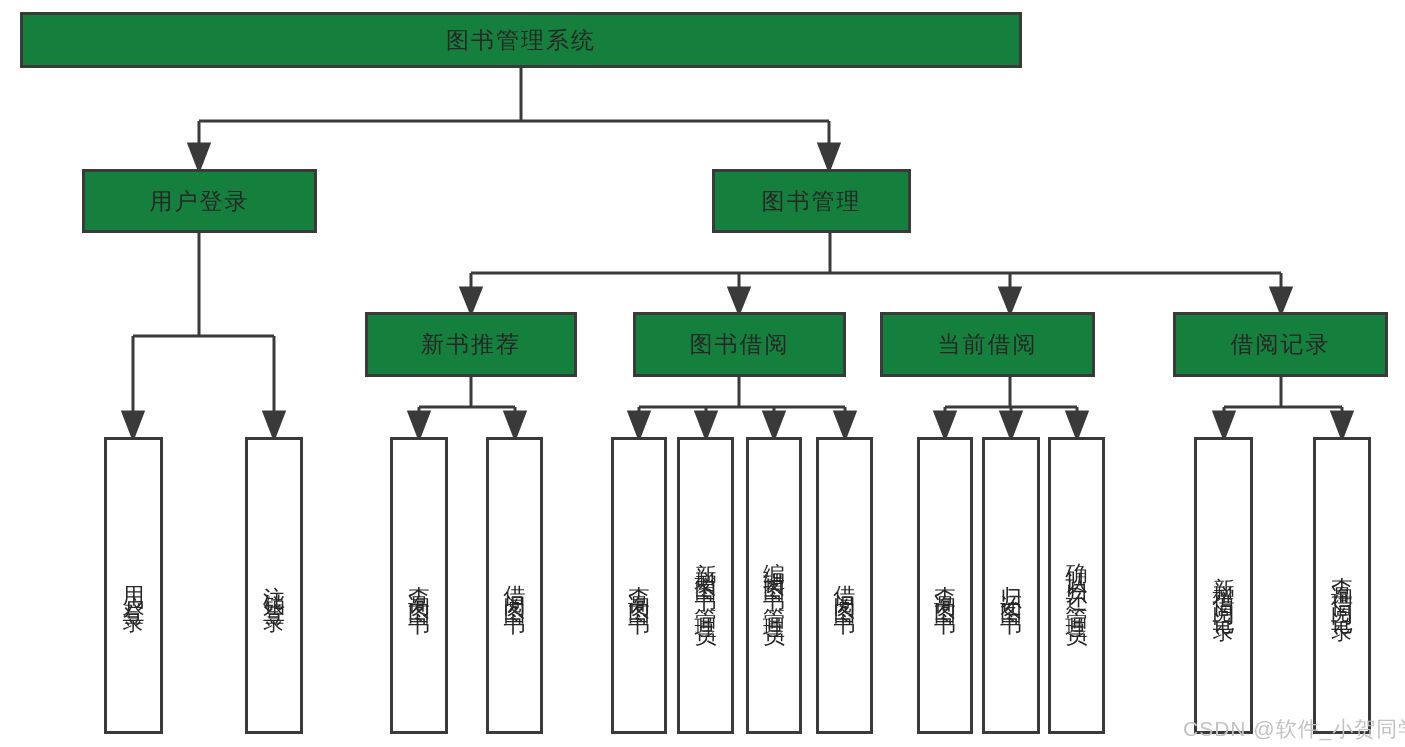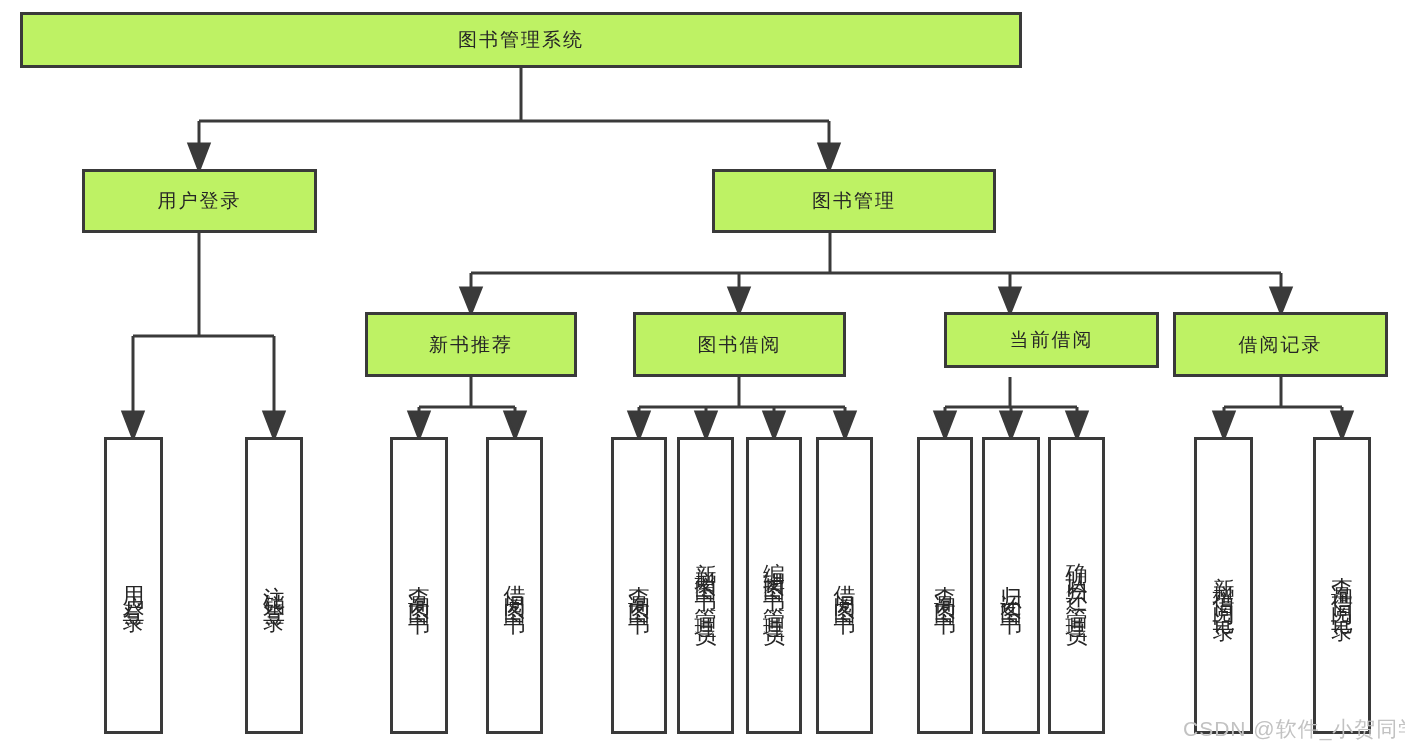--- a/index.html
+++ b/index.html
@@ -15,25 +15,25 @@
   #connectors {
     position: absolute;
     left: 0; top: 0;
     width: 1405px; height: 747px;
     pointer-events: none;
   }
   .hbox {
     position: absolute;
     box-sizing: border-box;
     border: 3px solid #3a3a3a;
-    background: #bef264;
+    background: #15803d;
     display: flex;
     align-items: center;
     justify-content: center;
-    font-size: 19px;
+    font-size: 23px;
     letter-spacing: 2px;
     color: #262626;
     z-index: 2;
   }
   .vbox {
     position: absolute;
     box-sizing: border-box;
     border: 3px solid #3a3a3a;
     background: #ffffff;
     top: 437px;
@@ -142,25 +142,25 @@
         <polygon points="1224,438 1214,412 1234,412"></polygon>
         <line x1="1342" y1="407" x2="1342" y2="414"></line>
         <polygon points="1342,438 1332,412 1352,412"></polygon>
       </g>
     </g>
   </svg>
 
   <div class="hbox" style="left:20px; top:12px; width:1002px; height:56px;">图书管理系统</div>
 
   <div class="hbox" style="left:82px; top:169px; width:235px; height:64px;">用户登录</div>
-  <div class="hbox" style="left:712px; top:169px; width:284px; height:64px;">图书管理</div>
+  <div class="hbox" style="left:712px; top:169px; width:199px; height:64px;">图书管理</div>
 
   <div class="hbox" style="left:365px; top:312px; width:212px; height:65px;text-align:right;">新书推荐</div>
   <div class="hbox" style="left:633px; top:312px; width:213px; height:65px;text-align:right;">图书借阅</div>
-  <div class="hbox" style="left:944px; top:312px; width:215px; height:56px;">当前借阅</div>
+  <div class="hbox" style="left:880px; top:312px; width:215px; height:65px;">当前借阅</div>
   <div class="hbox" style="left:1173px; top:312px; width:215px; height:65px;">借阅记录</div>
 
   <div class="vbox" style="left:104px; width:59px;">
     <span>用户登录</span>
   </div>
   <div class="vbox" style="left:245px; width:58px;">
     <span>注销登录</span>
   </div>
 
   <div class="vbox" style="left:390px; width:58px;">

